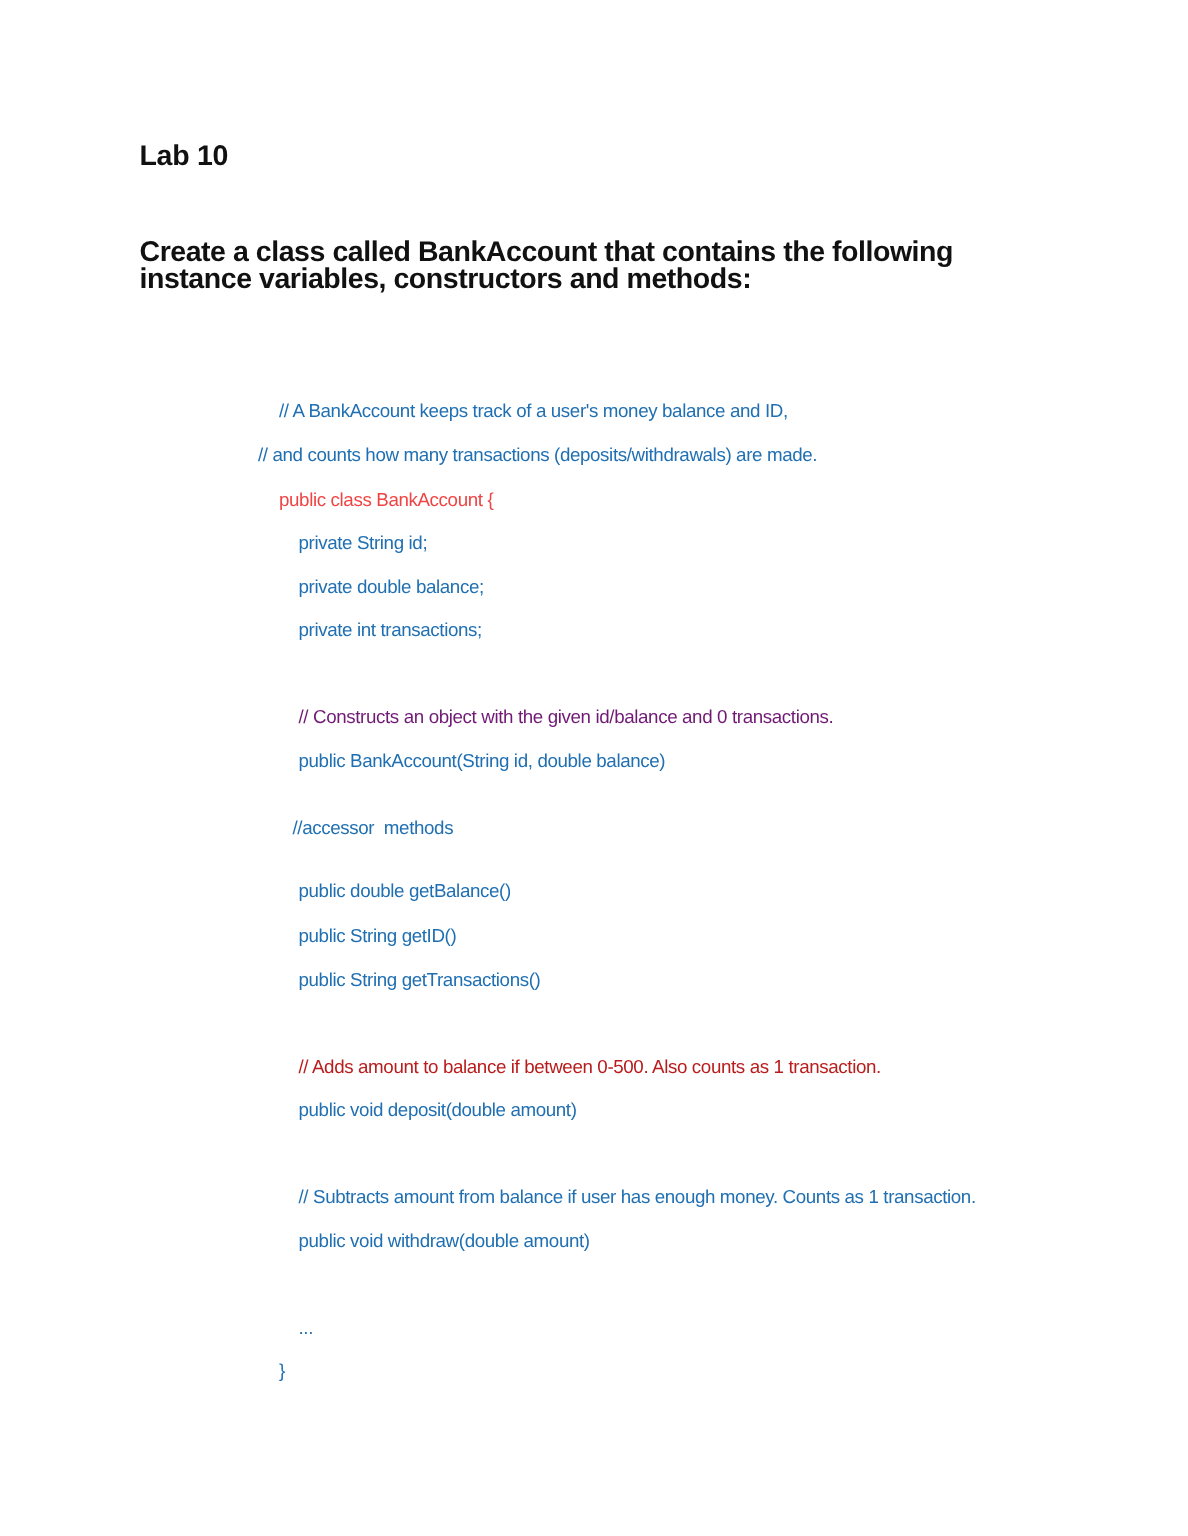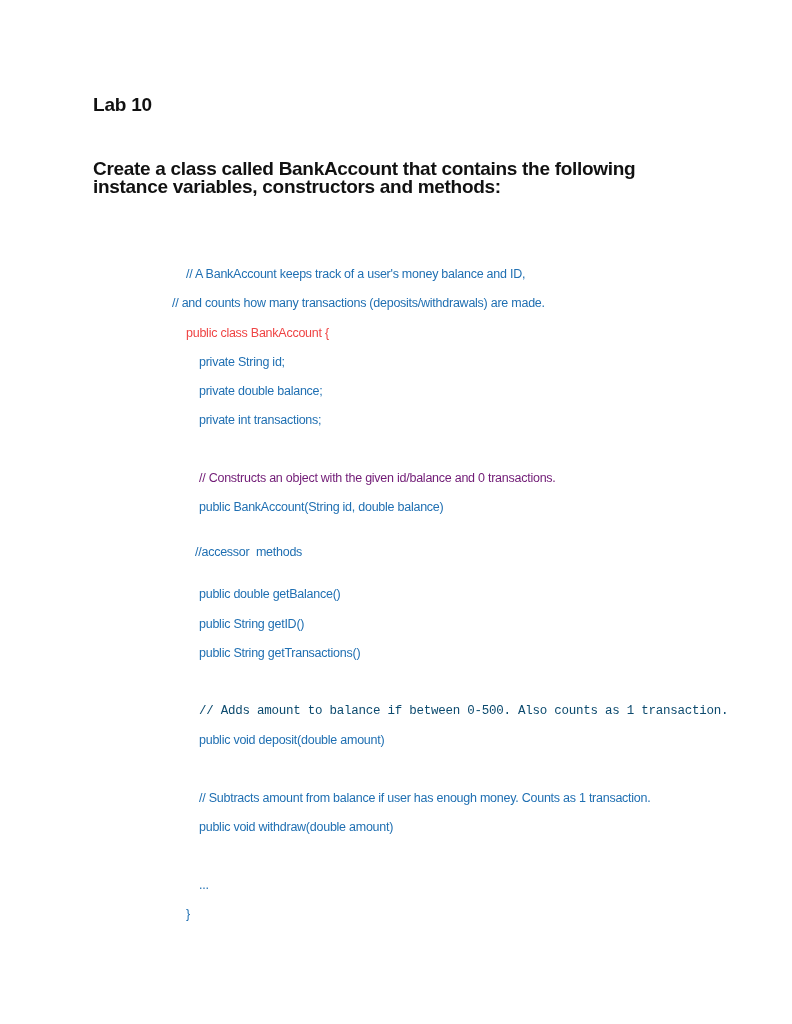--- a/index.html
+++ b/index.html
@@ -63,19 +63,19 @@
   <div class="code-line" style="left: 186px; top: 325px; color: #ef4444;">public class BankAccount {</div>
   <div class="code-line" style="left: 199px; top: 354px; color: rgb(31, 111, 178);">private String id;</div>
   <div class="code-line" style="left: 199px; top: 383px; color: rgb(31, 111, 178);">private double balance;</div>
   <div class="code-line" style="left: 199px; top: 412px; color: rgb(31, 111, 178);">private int transactions;</div>
   <div class="code-line" style="left: 199px; top: 470px; color: #701a75;">// Constructs an object with the given id/balance and 0 transactions.</div>
   <div class="code-line" style="left: 199px; top: 499px; color: rgb(31, 111, 178);">public BankAccount(String id, double balance)</div>
   <div class="code-line" style="left: 195px; top: 544px; color: rgb(31, 111, 178);">//accessor  methods</div>
   <div class="code-line" style="left: 199px; top: 586px; color: rgb(31, 111, 178);">public double getBalance()</div>
   <div class="code-line" style="left: 199px; top: 616px; color: rgb(31, 111, 178);">public String getID()</div>
   <div class="code-line" style="left: 199px; top: 645px; color: rgb(31, 111, 178);">public String getTransactions()</div>
-  <div class="code-line" style="left: 199px; top: 703px; color: #0c4a6e; font-family: Liberation Mono, monospace;">// Adds amount to balance if between 0-500. Also counts as 1 transaction.</div>
+  <div class="code-line" style="left: 199px; top: 703px; color: #b91c1c;">// Adds amount to balance if between 0-500. Also counts as 1 transaction.</div>
   <div class="code-line" style="left: 199px; top: 732px; color: rgb(31, 111, 178);">public void deposit(double amount)</div>
   <div class="code-line" style="left: 199px; top: 790px; color: rgb(31, 111, 178);">// Subtracts amount from balance if user has enough money. Counts as 1 transaction.</div>
   <div class="code-line" style="left: 199px; top: 819px; color: rgb(31, 111, 178);">public void withdraw(double amount)</div>
   <div class="code-line" style="left: 199px; top: 877px; color: rgb(31, 111, 178);">...</div>
   <div class="code-line" style="left: 186px; top: 906px; color: rgb(31, 111, 178);">}</div>
 </div>
 
 </body></html>

